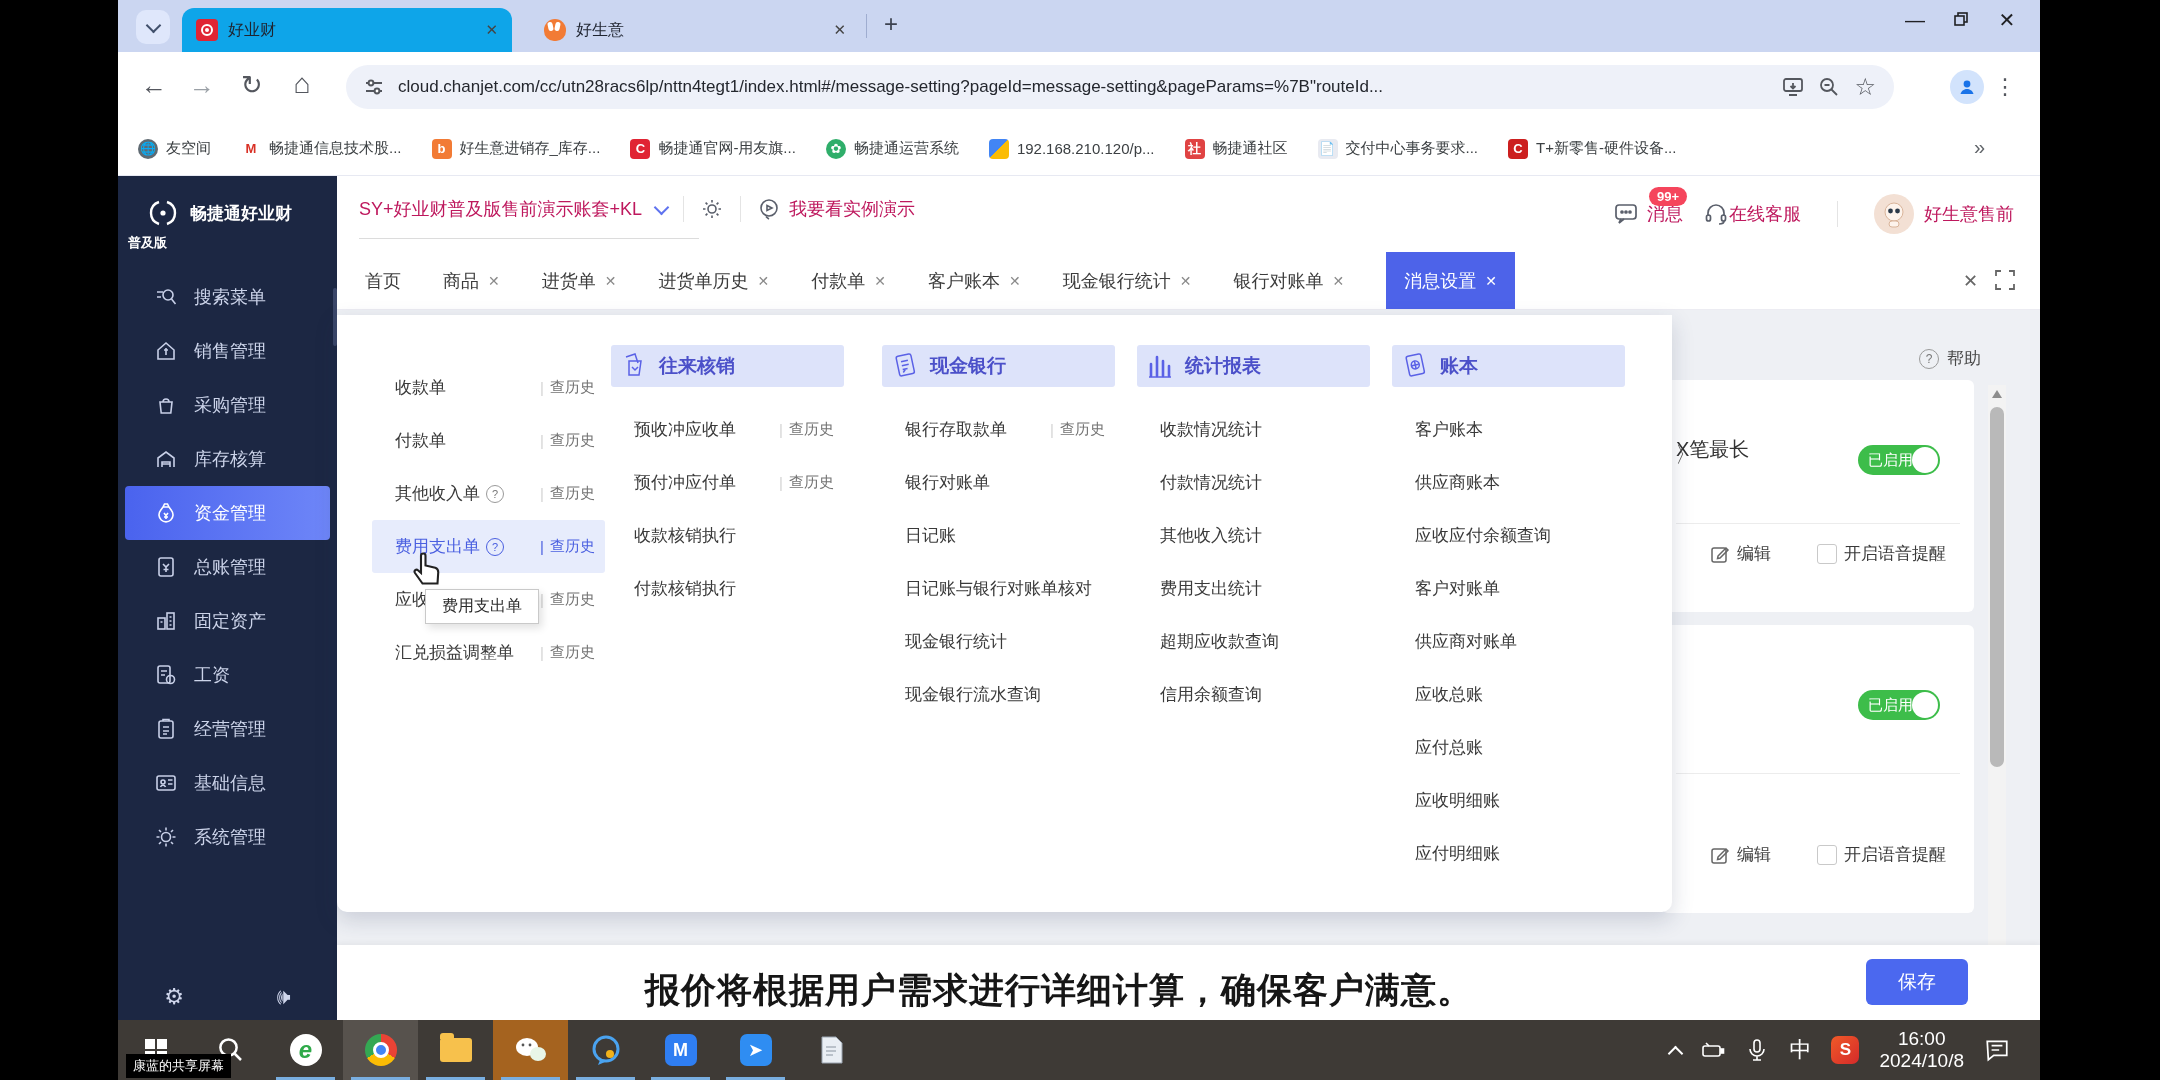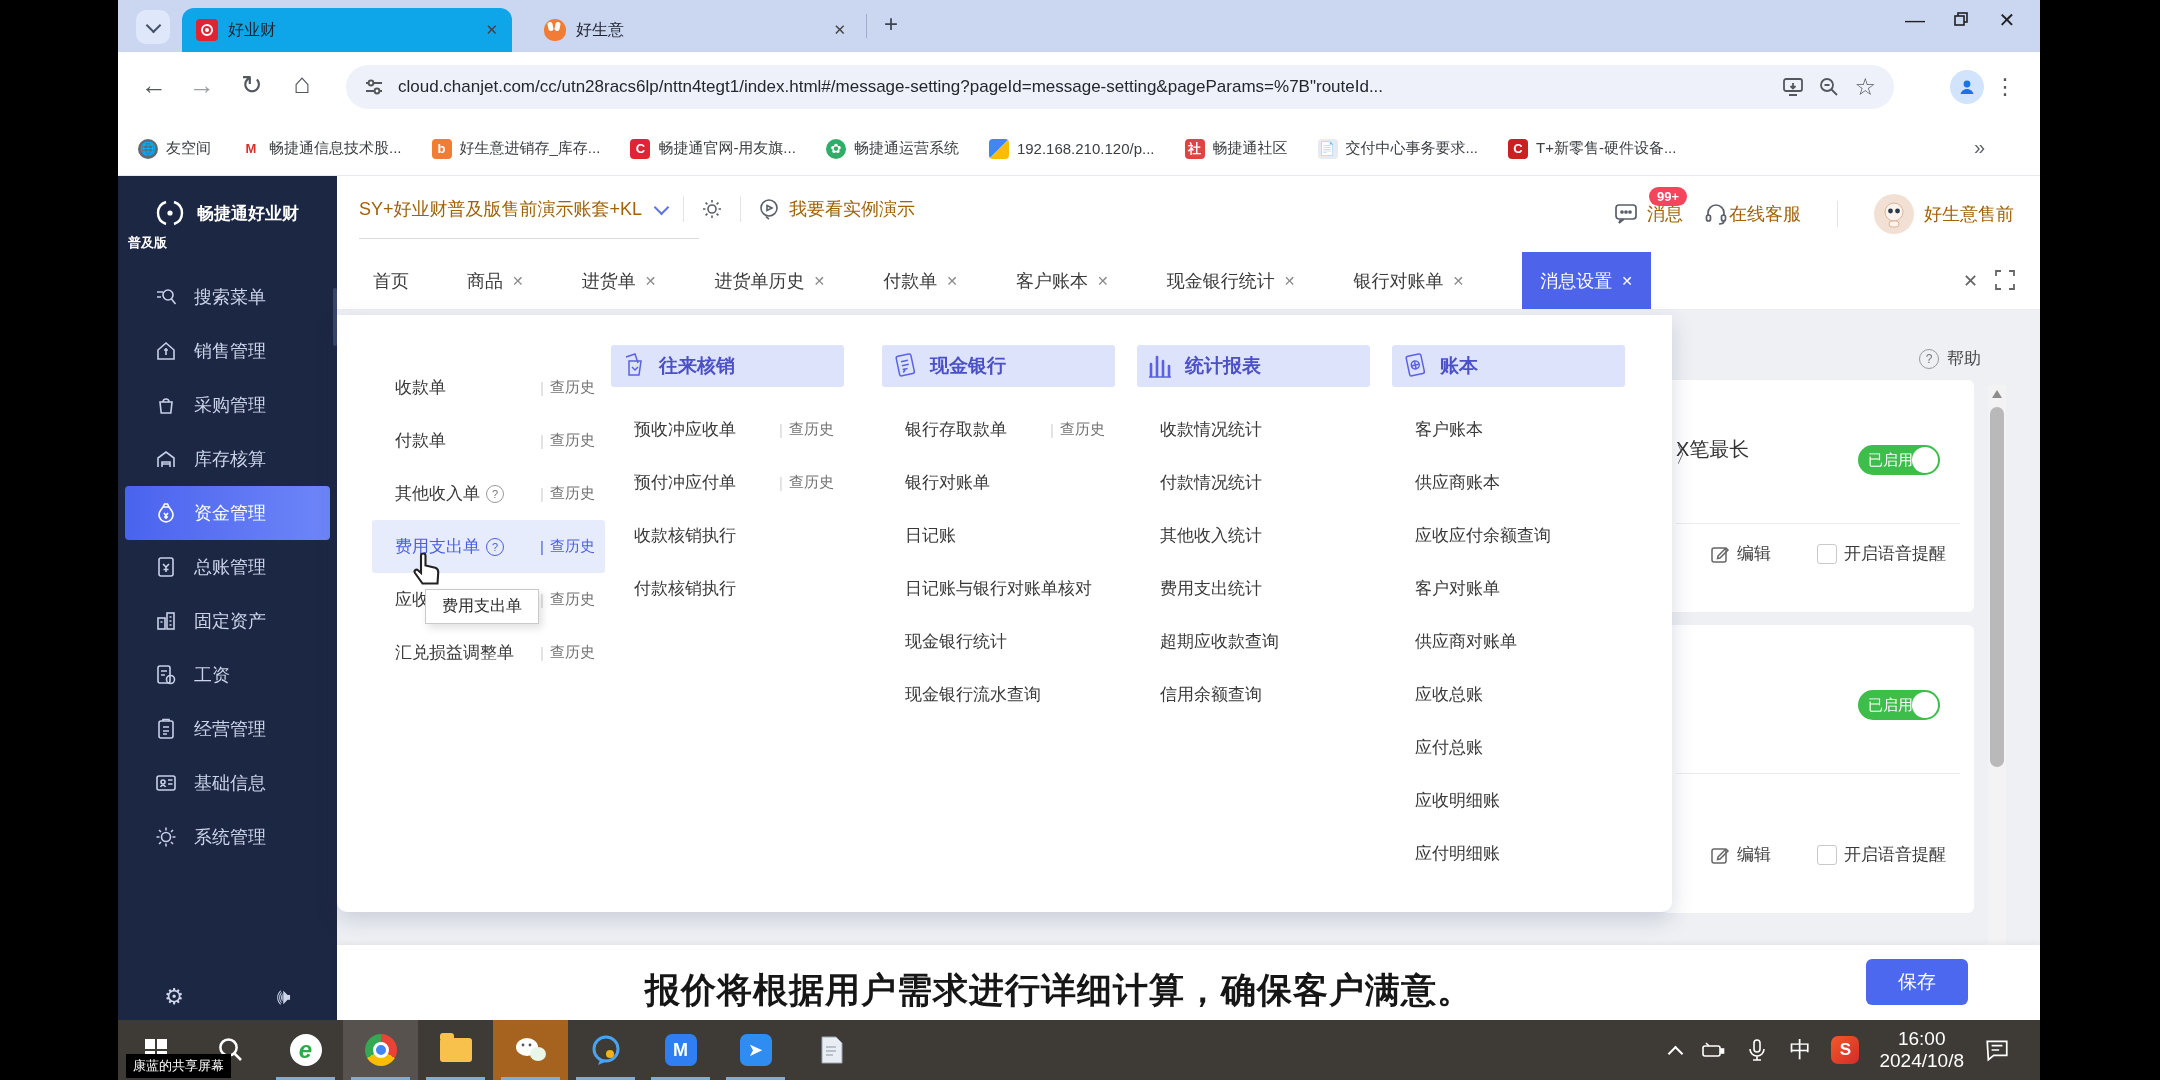--- a/index.html
+++ b/index.html
@@ -32,37 +32,37 @@
   .urlbar{position:absolute;left:228px;top:13px;width:1548px;height:44px;background:#eef1f9;border-radius:22px;display:flex;align-items:center;padding:0 18px;box-sizing:border-box;gap:14px;}
   .url{font-size:17px;color:#24272e;white-space:nowrap;overflow:hidden;flex:1;}
   .tbic{color:#54575e;font-size:20px;}
   .avatarc{width:34px;height:34px;border-radius:50%;background:#d2e3fc;justify-content:center;}
   
   .bookbar{position:absolute;left:0;top:122px;width:100%;height:54px;background:#fff;border-bottom:1px solid #e7e9f2;display:flex;align-items:center;gap:30px;padding-left:20px;box-sizing:border-box;}
   .bk{display:flex;align-items:center;gap:8px;font-size:15px;color:#3c4043;white-space:nowrap;}
   .bico{width:20px;height:20px;border-radius:4px;display:inline-flex;align-items:center;justify-content:center;font-size:13px;font-weight:bold;color:#fff;flex:0 0 auto;}
   
   .sidebar{position:absolute;left:0;top:176px;width:219px;height:844px;background:#1c2743;}
-  .brand{display:flex;align-items:center;gap:10px;padding:22px 0 0 28px;color:#fff;font-size:17px;font-weight:bold;margin-left:7px;}
+  .brand{display:flex;align-items:center;gap:10px;padding:22px 0 0 28px;color:#fff;font-size:17px;font-weight:bold;}
   .edition{color:#fff;font-size:13px;font-weight:bold;padding:6px 0 0 10px;}
   .snav{margin-top:18px;}
   .sitem{height:54px;display:flex;align-items:center;gap:16px;padding-left:36px;color:#ccd4ea;font-size:18px;}
   .sitem.active{background:linear-gradient(90deg,#4a63ee,#6e86f8);border-radius:4px;margin:0 7px;padding-left:29px;color:#fff;}
   .sitem svg{width:24px;height:24px;stroke:#c8d0e8;stroke-width:1.6;fill:none;flex:0 0 auto;}
   .sitem.active svg{stroke:#fff;}
   .sbottom{position:absolute;bottom:10px;left:0;width:100%;display:flex;justify-content:space-around;color:#cfd6ec;font-size:22px;}
   
   .main{position:absolute;left:219px;top:176px;width:1703px;height:844px;}
   .apptop{position:absolute;left:0;top:0;width:100%;height:76px;background:#fff;}
-  .account{font-size:18px;color:#a16207;}
+  .account{font-size:18px;color:#be185d;}
   .uline{position:absolute;left:22px;top:62px;width:340px;border-bottom:1px solid #dcdcdc;}
   .vdiv{width:1px;height:26px;background:#e4e4e4;margin:0 16px;}
   .badge{position:absolute;left:36px;top:-14px;background:#f5455c;color:#fff;font-size:13px;font-weight:bold;border-radius:10px;padding:2px 8px;}
   
-  .ptabs{position:absolute;left:0;top:76px;width:100%;height:58px;background:#fff;border-bottom:1px solid #ececf2;display:flex;align-items:center;gap:58px;padding-left:36px;box-sizing:border-box;}
+  .ptabs{position:absolute;left:0;top:76px;width:100%;height:58px;background:#fff;border-bottom:1px solid #ececf2;display:flex;align-items:center;gap:42px;padding-left:28px;box-sizing:border-box;}
   .ptab{font-size:18px;color:#3c3c3c;display:flex;gap:9px;align-items:center;white-space:nowrap;}
   .ptab .x{color:#8a8a8a;font-size:14px;}
   .ptab.active{background:#4d63e9;color:#fff;height:100%;padding:0 18px;display:flex;align-items:center;}
   .ptab.active .x{color:#fff;}
   
   .content{position:absolute;left:0;top:134px;width:100%;height:710px;background:#eef0f4;}
   
   .panel{position:absolute;left:0;top:5px;width:1335px;height:597px;background:#fff;border-radius:0 0 10px 10px;box-shadow:0 8px 22px rgba(40,50,90,.18);}
   .mcol{position:absolute;top:30px;width:233px;}
   .mhead{height:42px;background:#dde3fa;border-radius:3px;display:flex;align-items:center;gap:10px;padding-left:8px;color:#4b50c9;font-weight:bold;font-size:19px;box-sizing:border-box;}

